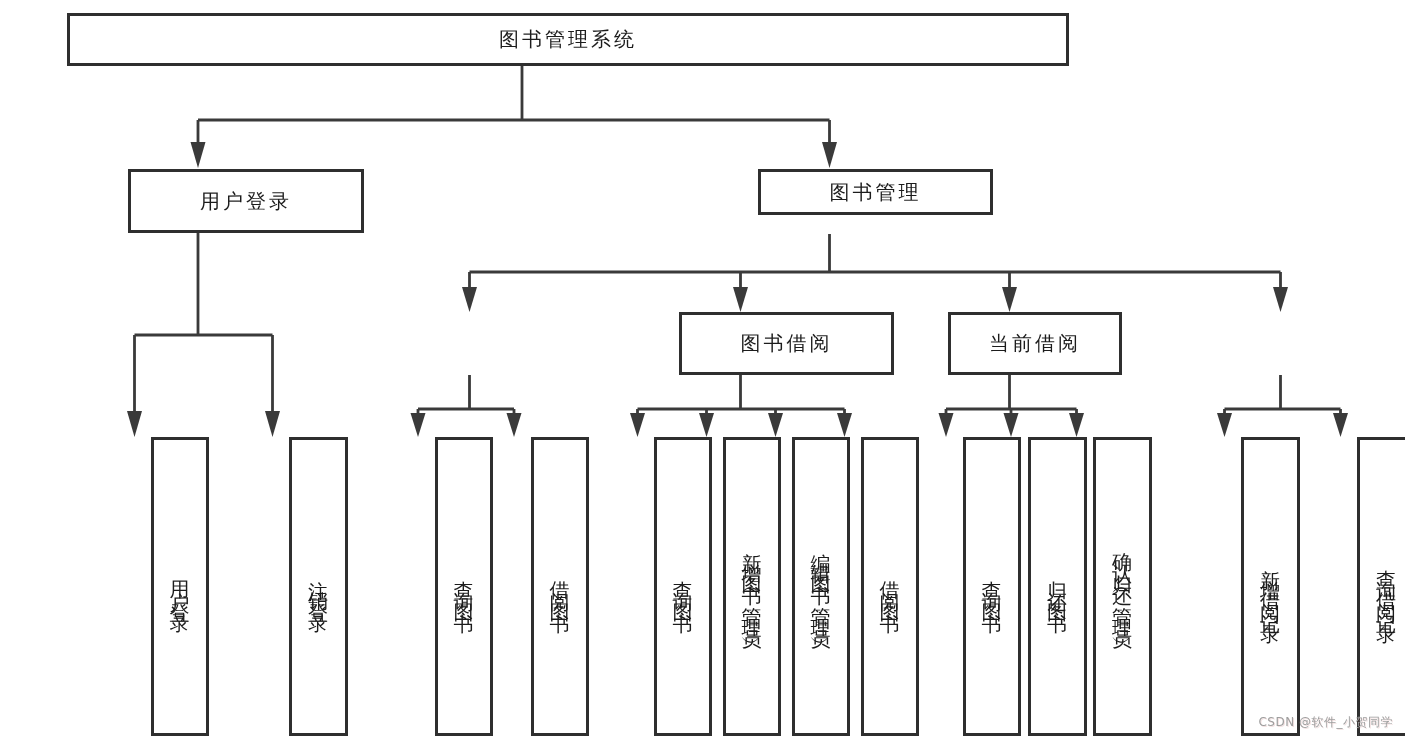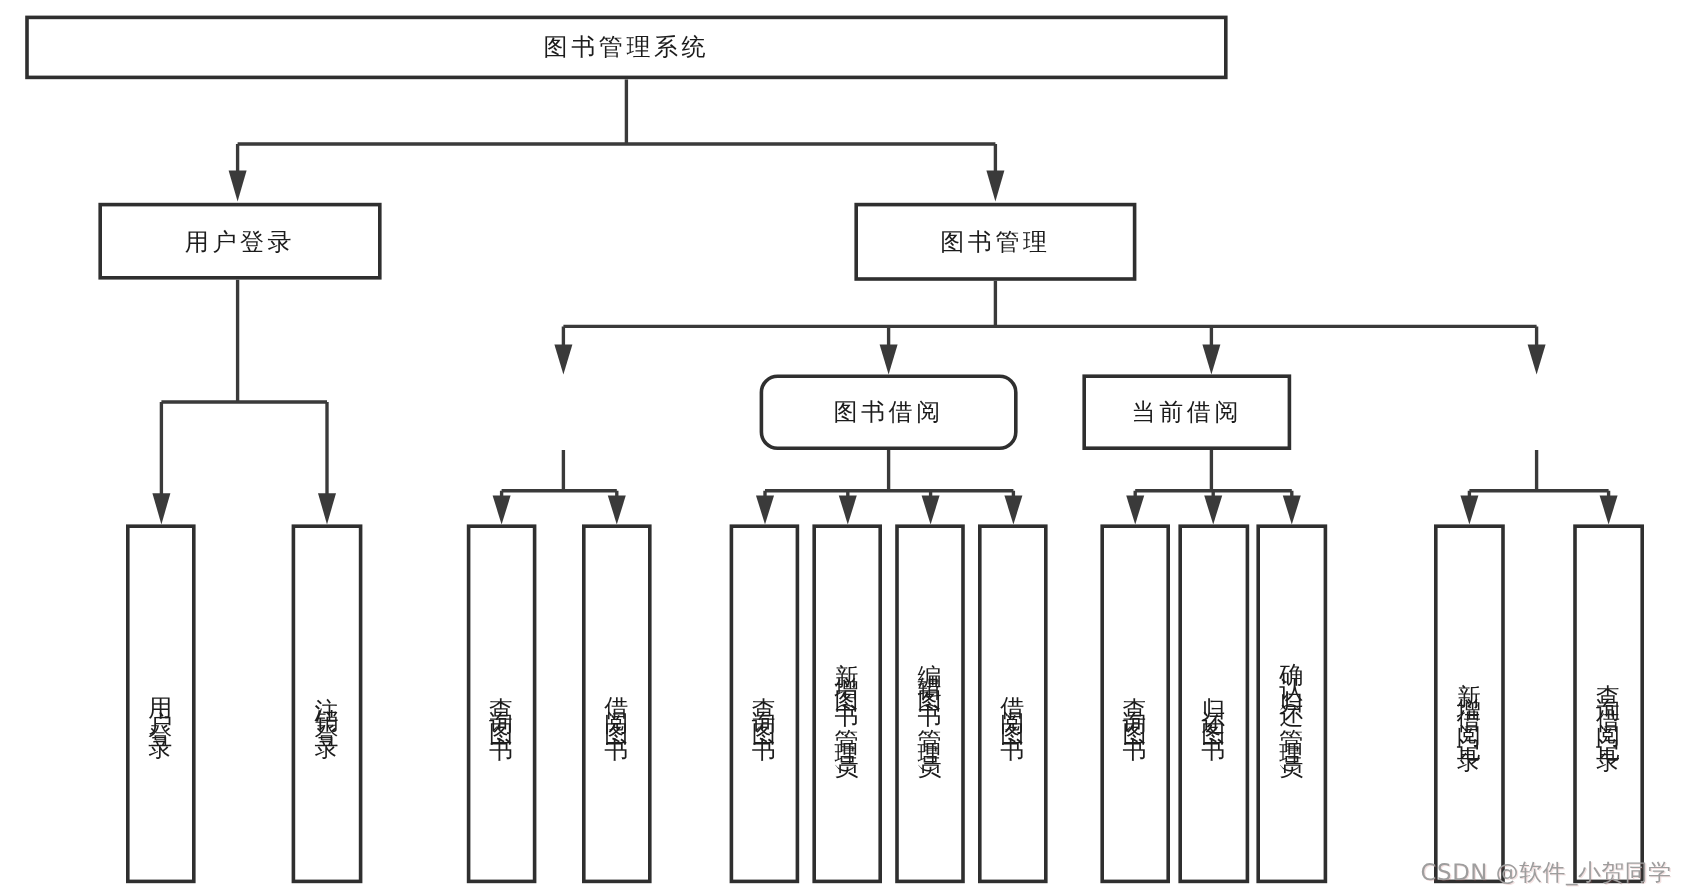--- a/index.html
+++ b/index.html
@@ -7,32 +7,33 @@
     position:relative;width:1405px;height:747px;overflow:hidden;
     background:var(--background,#ffffff);
     font-family:"DejaVu Sans","Liberation Sans",sans-serif;
   }
   .node{
     position:absolute;box-sizing:border-box;
     border:3px solid var(--box_border,#2f2f2f);
     background:var(--box_fill,#ffffff);
     display:flex;align-items:center;justify-content:center;
     color:var(--text,#1c1c1c);
+    margin-left:46px;
   }
   .h-node{font-size:20px;letter-spacing:3px;white-space:nowrap;}
   .v-node{
     writing-mode:vertical-rl;text-orientation:mixed;
     font-size:20px;letter-spacing:11px;line-height:1;
   }
   .wires{position:absolute;left:0;top:0;pointer-events:none;}
   .wires path{stroke:var(--line,#3a3a3a);stroke-width:2.8;fill:none;}
   .wires polygon{fill:var(--line,#3a3a3a);stroke:none;}
   .watermark{
     position:absolute;top:714px;right:12px;
-    font-size:19px;letter-spacing:0.5px;
+    font-size:12px;letter-spacing:0.5px;
     color:var(--watermark,#9e9e9e);
     text-shadow:1px 1px 0 rgba(190,90,90,0.18);
     white-space:nowrap;
   }
 </style>
 </head>
 <body>
 
 <div class="canvas">
 
@@ -75,23 +76,23 @@
     <g>
       <path d="M1280.5 375 V409 M1224.5 409 H1340.5 M1224.5 409 V416 M1340.5 409 V416"></path>
       <polygon points="1217,413 1232,413 1224.5,437"></polygon>
       <polygon points="1333,413 1348,413 1340.5,437"></polygon>
     </g>
   </svg>
 
   <div class="node h-node" style="left:21px;top:13px;width:1002px;height:53px;">图书管理系统</div>
 
   <div class="node h-node" style="left:82px;top:169px;width:236px;height:64px;">用户登录</div>
-  <div class="node h-node" style="left:712px;top:169px;width:235px;height:65px;">图书管理</div>
+  <div class="node h-node" style="left:712px;top:169px;width:235px;height:46px;">图书管理</div>
 
-  <div class="node h-node" style="left:633px;top:312px;width:215px;height:63px;border-radius:15px;">图书借阅</div>
+  <div class="node h-node" style="left:633px;top:312px;width:215px;height:63px;">图书借阅</div>
   <div class="node h-node" style="left:902px;top:312px;width:174px;height:63px;">当前借阅</div>
 
   <div class="node v-node" style="left:105px;top:437px;width:58px;height:299px;">用户登录</div>
   <div class="node v-node" style="left:243px;top:437px;width:59px;height:299px;">注销登录</div>
 
   <div class="node v-node" style="left:389px;top:437px;width:58px;height:299px;">查询图书</div>
   <div class="node v-node" style="left:485px;top:437px;width:58px;height:299px;">借阅图书</div>
 
   <div class="node v-node" style="left:608px;top:437px;width:58px;height:299px;">查询图书</div>
   <div class="node v-node" style="left:677px;top:437px;width:58px;height:299px;">新增图书（管理员）</div>

